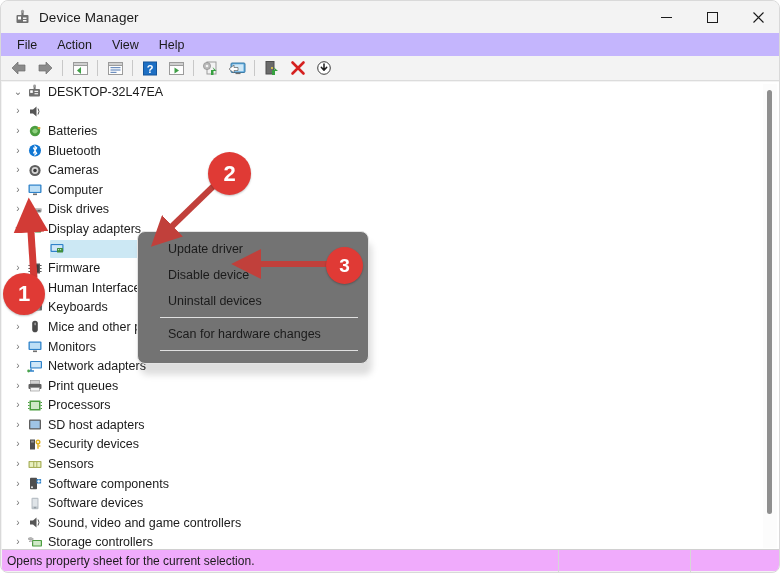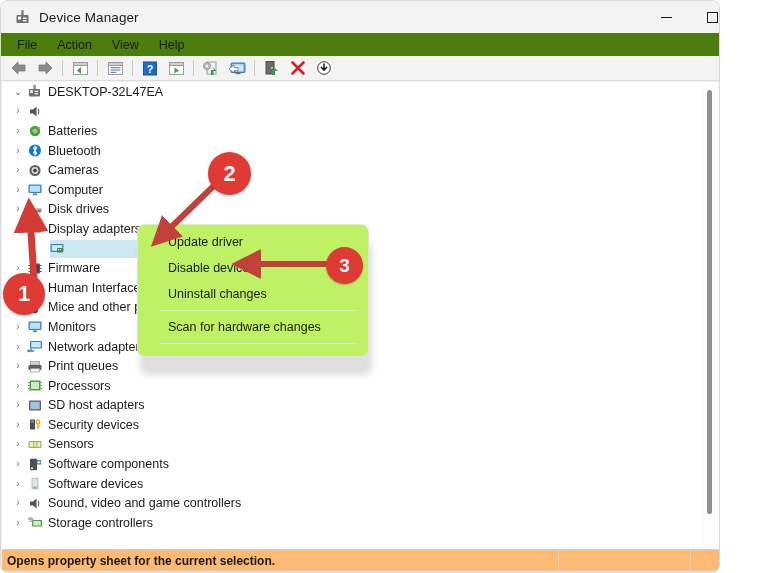--- a/index.html
+++ b/index.html
@@ -5,21 +5,21 @@
   * { box-sizing: border-box; }
   html, body {
     margin: 0; padding: 0;
     width: 780px; height: 573px;
     overflow: hidden;
     background: #ffffff;
     font-family: "Liberation Sans", sans-serif;
   }
   #app {
     position: relative;
-    width: 720px; height: 573px;
+    width: 780px; height: 573px;
     background: #f3f3f3;
     border: 1px solid #d9d9d9;
     border-radius: 8px;
     overflow: hidden;
   }
 
   
   #titlebar {
     position: absolute; left: 0; top: 0; width: 780px; height: 32px;
     background: #f3f3f3;
@@ -38,21 +38,21 @@
   .wc {
     width: 46px; height: 32px;
     display: flex; align-items: center; justify-content: center;
     font-size: 12px; color: #1b1b1b;
     cursor: default;
   }
 
   
   #menubar {
     position: absolute; left: 0; top: 32px; width: 780px; height: 23px;
-    background: #4d7c0f;
+    background: #c4b5fd;
     display: flex; align-items: center; padding-left: 6px;
   }
   .menu-item {
     font-size: 12.5px; color: #1b1b1b;
     padding: 3px 10px; border-radius: 3px;
   }
 
   
   #toolbar {
     position: absolute; left: 0; top: 55px; width: 780px; height: 25px;
@@ -112,42 +112,42 @@
   #scrollthumb {
     position: absolute; left: 4px; top: 6px;
     width: 5px; height: 424px;
     background: #8f8f8f; border-radius: 3px;
   }
 
   
   #statusbar {
     position: absolute; left: 1px; bottom: 1px;
     width: 778px; height: 22px;
-    background: #fdba74;
+    background: #f0abfc;
     border-top: 1px solid #d0d0d0;
     display: flex; align-items: center;
-    font-size: 12px; color: #1b1b1b; font-weight: bold;
+    font-size: 12px; color: #1b1b1b;
   }
   #status-main { flex: 0 0 556px; padding-left: 5px; overflow: hidden; }
   .status-cell { height: 22px; border-left: 1px solid #d6d6d6; }
   #status-b { flex: 0 0 132px; }
   #status-c { flex: 1; }
 
   
   #ctxshadow {
     position: absolute; left: 139px; top: 241px;
     width: 232px; height: 133px;
     background: rgba(0,0,0,.13);
     border-radius: 8px;
     filter: blur(3px);
   }
   #ctxmenu {
-    position: absolute; left: 136px; top: 223px;
+    position: absolute; left: 136px; top: 230px;
     width: 232px; height: 133px;
-    background: #bef264;
+    background: #737373;
     border: 1px solid #e3e3e3;
     border-radius: 8px;
     padding: 4px 0;
   }
   .ctx-item {
     height: 26px;
     display: flex; align-items: center;
     padding-left: 30px;
     font-size: 12.5px; color: #1b1b1b;
   }
@@ -442,20 +442,36 @@
               <rect x="2.2" y="8.4" width="11.4" height="1.3" fill="#fff"></rect>
               <path d="M5 5 L5 2.5 M11 5 L11 2.5" stroke="#6b7780" stroke-width="1"></path>
             </svg>
           </span>
           <span class="lbl">Human Interface Devices</span>
         </div>
         <div class="row" style="padding-left: 8px;">
           <span class="chev">›</span>
           <span class="ico">
             <svg width="16" height="15" viewBox="0 0 16 15">
+              <rect x="1" y="5" width="14" height="5.5" rx=".8" fill="#6f6f6f"></rect>
+              <rect x="2.2" y="6.2" width="1.3" height="1.2" fill="#fff"></rect>
+              <rect x="4.1" y="6.2" width="1.3" height="1.2" fill="#fff"></rect>
+              <rect x="6" y="6.2" width="1.3" height="1.2" fill="#fff"></rect>
+              <rect x="7.9" y="6.2" width="1.3" height="1.2" fill="#fff"></rect>
+              <rect x="9.8" y="6.2" width="1.3" height="1.2" fill="#fff"></rect>
+              <rect x="11.7" y="6.2" width="1.3" height="1.2" fill="#fff"></rect>
+              <rect x="3.5" y="8.3" width="9" height="1.2" fill="#fff"></rect>
+            </svg>
+          </span>
+          <span class="lbl">Keyboards</span>
+        </div>
+        <div class="row" style="padding-left: 8px;">
+          <span class="chev">›</span>
+          <span class="ico">
+            <svg width="16" height="15" viewBox="0 0 16 15">
               <rect x="5.2" y="1.8" width="5.6" height="11.4" rx="2.8" fill="#4a4a4a"></rect>
               <rect x="7.6" y="3.4" width="1" height="2.8" rx=".5" fill="#c9c9c9"></rect>
             </svg>
           </span>
           <span class="lbl">Mice and other pointing devices</span>
         </div>
         <div class="row" style="padding-left: 8px;">
           <span class="chev">›</span>
           <span class="ico">
             <svg width="16" height="15" viewBox="0 0 16 15">
@@ -590,21 +606,21 @@
   </div>
 
   <div id="scrollbar">
     <div id="scrollthumb"></div>
   </div>
 
   <div id="ctxshadow"></div>
   <div id="ctxmenu">
     <div class="ctx-item">Update driver</div>
     <div class="ctx-item">Disable device</div>
-    <div class="ctx-item">Uninstall changes</div>
+    <div class="ctx-item">Uninstall devices</div>
     <div class="ctx-sep"></div>
     <div class="ctx-item">Scan for hardware changes</div>
     <div class="ctx-sep"></div>
   </div>
 
   <svg class="ann-arrow" style="left:0px; top:205px;" width="70" height="90" viewBox="0 0 70 90">
     <defs>
       <marker id="ah1" markerWidth="5" markerHeight="5" refX="2.2" refY="2.5" orient="auto">
         <path d="M0,0 L5,2.5 L0,5 Z" fill="#d23b36"></path>
       </marker>

